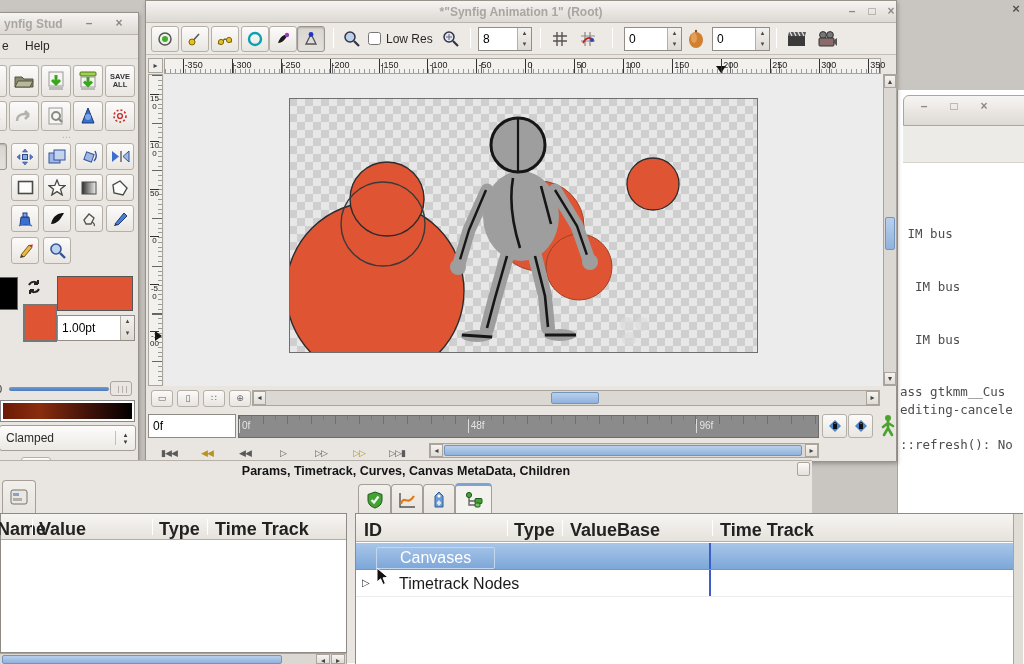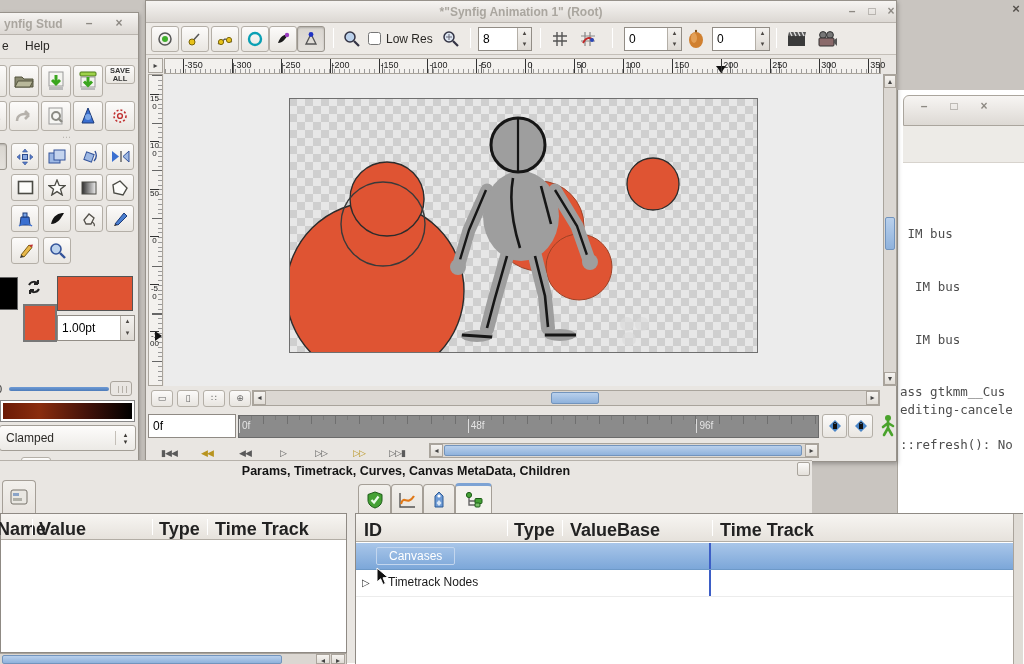--- a/index.html
+++ b/index.html
@@ -45,21 +45,21 @@
   .mbtn{position:absolute;width:22px;height:17px;background:linear-gradient(#fbfaf9,#e8e5e0);border:1px solid #b4afa7;border-radius:3px;font-size:9px;line-height:15px;text-align:center;color:#666}
   
   .tline{height:17.6px;white-space:pre;font-family:"DejaVu Sans Mono","Liberation Mono",monospace;font-size:12.5px;color:#4d4d4d}
   
   .thead{position:absolute;left:0;right:0;top:0;height:26px;background:linear-gradient(#f7f5f2,#e6e2dc);border-bottom:1px solid #b2ada5;font-size:18px;font-weight:bold;color:#222}
   .thead span{position:absolute;top:5px;white-space:nowrap}
   .colsep{position:absolute;top:5px;width:1px;height:16px;background:#b6b1a9;border-right:1px solid #fff}
   .prow{position:relative;height:27px;border-bottom:1px solid #ececec}
   .prow.sel{background:linear-gradient(#a9c6e9,#7ca7d9);border-bottom:1px solid #6d99c8}
   .pexp{position:absolute;left:6px;top:7px;font-size:10px;color:#333}
-  .plab{position:absolute;left:20px;top:4px;font-size:12px;color:#1a1a1a;padding:1px 12px;white-space:nowrap}
+  .plab{position:absolute;left:20px;top:4px;font-size:16px;color:#1a1a1a;padding:1px 23px;white-space:nowrap}
   .prow.sel .plab{color:#fff}
   .pfocus{border:1px solid #c3d6ee;border-radius:2px}
   .pvline{position:absolute;left:353px;top:0;width:2px;height:100%;background:#3d5ec6}
   .tab{position:absolute;background:linear-gradient(#f2f0ec,#e7e3de);border:1px solid #a59f97;border-bottom:0;border-radius:4px 4px 0 0;display:flex;align-items:center;justify-content:center}
   .tab.active{background:#f4f2ee;border-top:3px solid #7da3d4;height:31px}
   .toolgrid-btn{width:28px;height:27px}
 </style>
 </head>
 <body>
 
@@ -380,21 +380,21 @@
       </svg>
   </div>
   <div class="btn" style="left:74px;top:52px;width:30px;height:32px">
     <svg width="18" height="20">
         <rect x="1" y="1" width="16" height="4" rx="1" fill="#9ed24a" stroke="#4d7a18"></rect>
         <rect x="2" y="6" width="14" height="10" fill="#f4f4f0" stroke="#999"></rect>
         <path d="M9 6 V14 M5 10.5 L9 14.5 L13 10.5" stroke="#3aa61e" stroke-width="3" fill="none"></path>
         <rect x="2" y="17" width="14" height="2" fill="#bbb"></rect>
       </svg>
   </div>
-  <div class="btn" style="left:106px;top:52px;width:30px;height:19px;font-size:7.5px;font-weight:bold;color:#333;line-height:8px;text-align:center">SAVE ALL</div>
+  <div class="btn" style="left:106px;top:52px;width:30px;height:32px;font-size:7.5px;font-weight:bold;color:#333;line-height:8px;text-align:center">SAVE ALL</div>
 
   <div class="btn" style="left:-20px;top:88px;width:28px;height:30px">
     <svg width="16" height="12">
         <path d="M14 10 C14 4 8 3 4 5 M4 5 L8 1 M4 5 L8 8" stroke="#b5b1ab" stroke-width="2.4" fill="none"></path>
       </svg>
   </div>
   <div class="btn" style="left:10px;top:88px;width:30px;height:30px">
     <svg width="18" height="13">
         <path d="M2 11 C2 4 9 3 14 5 M14 5 L10 1 M14 5 L10 9" stroke="#b5b1ab" stroke-width="2.6" fill="none"></path>
       </svg>

